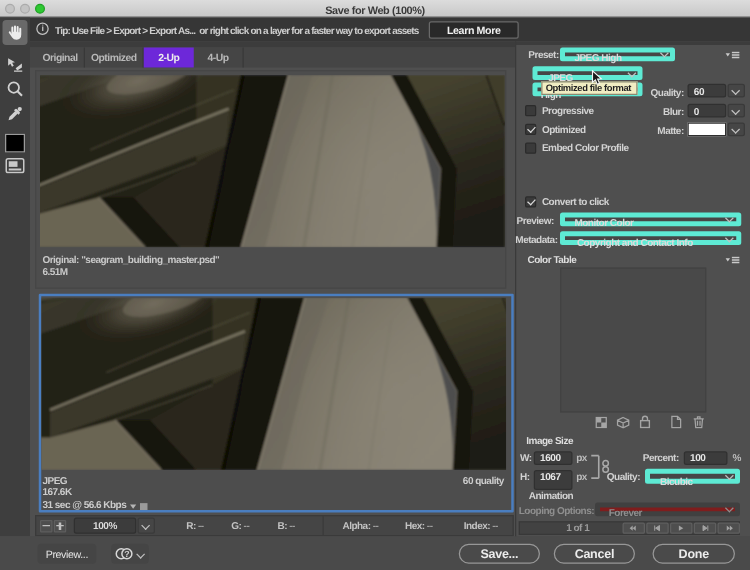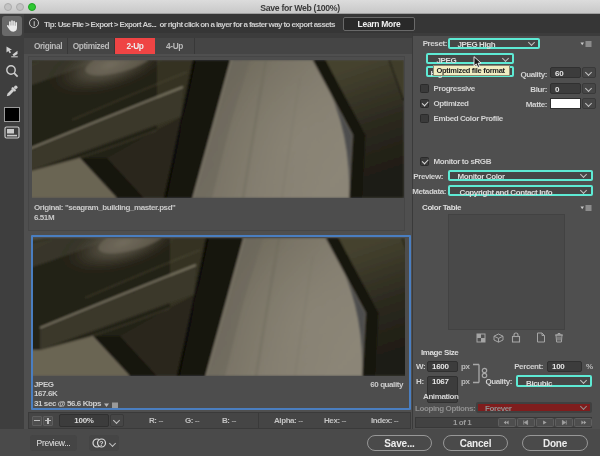--- a/index.html
+++ b/index.html
@@ -2,21 +2,21 @@
 <html><head>
 <meta charset="utf-8">
 <style>
   html,body{margin:0;padding:0;}
   body{width:600px;height:456px;position:relative;overflow:hidden;
        font-family:"Liberation Sans",sans-serif;background:#4f4f4f;
        -webkit-font-smoothing:antialiased;}
   .abs{position:absolute;}
   .lbl{position:absolute;font-size:8px;letter-spacing:-0.4px;color:#d2d2d2;font-weight:600;white-space:nowrap;line-height:8px;}
   .rlbl{position:absolute;font-size:8px;letter-spacing:-0.4px;color:#d2d2d2;font-weight:600;white-space:nowrap;line-height:8px;width:60px;text-align:right;}
-  .dd{position:absolute;background:#464646;border:2px solid #5eead4;border-radius:2px;
+  .dd{position:absolute;background:#464646;border:4px solid #5eead4;border-radius:2px;
       color:#dcdcdc;font-size:8px;letter-spacing:-0.4px;font-weight:600;line-height:8px;box-sizing:border-box;}
   .dd .t{position:absolute;left:8px;top:1.8px;white-space:nowrap;}
   .chev{position:absolute;width:4px;height:4px;border-right:1.4px solid #c2c2c2;border-bottom:1.4px solid #c2c2c2;transform:rotate(45deg);}
   .well{position:absolute;background:#3c3c3c;border:1px solid #303030;border-radius:2px;
         color:#e6e6e6;font-size:8px;letter-spacing:-0.3px;font-weight:600;line-height:8px;box-sizing:border-box;}
   .well .t{position:absolute;left:4px;top:1.8px;}
   .chevbox{position:absolute;background:#464646;border:1px solid #3a3a3a;border-radius:2px;box-sizing:border-box;}
   .cb{position:absolute;width:9.5px;height:9.5px;background:#3a3a3a;border:1px solid #2b2b2b;border-radius:1.5px;box-sizing:border-box;}
   .ck:after{content:"";position:absolute;left:1.5px;top:1.8px;width:5px;height:2.5px;
       border-left:1.6px solid #dcdcdc;border-bottom:1.6px solid #dcdcdc;transform:rotate(-47deg);}
@@ -69,21 +69,21 @@
  <rect x="1" y="1" width="14" height="11" rx="1.5" fill="none" stroke="#c9c9c9" stroke-width="1.2"></rect>
  <rect x="3" y="3" width="7" height="4.5" fill="#c9c9c9"></rect>
  <rect x="3" y="8.8" width="10" height="1.6" fill="#c9c9c9"></rect>
 </svg>
 
 <div class="abs" style="left:24px;top:33px;width:388px;height:4.5px;background:#3c3c3c;"></div>
 <div class="abs" style="left:412px;top:33px;width:188px;height:2.5px;background:#3c3c3c;"></div>
 <div class="abs" style="left:24px;top:37.5px;width:388px;height:16px;background:#454545;"></div>
 <div class="abs" style="left:29px;top:37.5px;width:39px;height:16px;border-right:1px solid #383838;box-sizing:border-box;text-align:center;line-height:16px;font-size:8.3px;letter-spacing:-0.4px;font-weight:600;color:#b9b9b9;">Original</div>
 <div class="abs" style="left:68px;top:37.5px;width:47px;height:16px;border-right:1px solid #383838;box-sizing:border-box;text-align:center;line-height:16px;font-size:8.3px;letter-spacing:-0.4px;font-weight:600;color:#b9b9b9;">Optimized</div>
-<div class="abs" style="left:115px;top:37.5px;width:40px;height:16px;background:#ef4444;box-sizing:border-box;text-align:center;line-height:16px;font-size:8.3px;letter-spacing:-0.4px;font-weight:700;color:#ededed;">2-Up</div>
+<div class="abs" style="left:115px;top:37.5px;width:40px;height:16px;background:#6d28d9;box-sizing:border-box;text-align:center;line-height:16px;font-size:8.3px;letter-spacing:-0.4px;font-weight:700;color:#ededed;">2-Up</div>
 <div class="abs" style="left:155px;top:37.5px;width:40px;height:16px;border-right:1px solid #383838;box-sizing:border-box;text-align:center;line-height:16px;font-size:8.3px;letter-spacing:-0.4px;font-weight:600;color:#b9b9b9;">4-Up</div>
 
 <div class="abs" style="left:28px;top:56px;width:377px;height:175px;background:#4d4d4d;border:1px solid #464646;box-sizing:border-box;"></div>
 <div class="abs" id="img1" style="left:31.5px;top:59.5px;width:372px;height:138px;overflow:hidden;">
 <svg width="372" height="138" viewBox="0 0 372 138" preserveAspectRatio="none">
  <defs>
   <filter id="softa" x="-5%" y="-5%" width="110%" height="110%">
     <feGaussianBlur stdDeviation="0.9"></feGaussianBlur>
   </filter>
   <radialGradient id="refla" cx="0.5" cy="0.5" r="0.5">
@@ -306,21 +306,21 @@
 <div class="lbl" style="left:433.5px;top:100px;">Optimized</div>
 <div class="rlbl" style="left:487px;top:101px;">Matte:</div>
 <div class="abs" style="left:550px;top:98px;width:31px;height:11px;background:#fff;border:1px solid #2f2f2f;box-sizing:border-box;"></div>
 <div class="chevbox" style="left:582px;top:98px;width:14px;height:11px;"></div>
 <div class="chev" style="left:586px;top:100.5px;"></div>
 
 <div class="cb" style="left:419.5px;top:113.5px;"></div>
 <div class="lbl" style="left:433.5px;top:115px;">Embed Color Profile</div>
 
 <div class="cb ck" style="left:419.5px;top:156.5px;"></div>
-<div class="lbl" style="left:433.5px;top:158px;">Monitor to sRGB</div>
+<div class="lbl" style="left:433.5px;top:158px;">Convert to click</div>
 
 <div class="rlbl" style="left:383px;top:172.5px;">Preview:</div>
 <div class="dd" style="left:447.5px;top:169.5px;width:145px;height:11px;">
     <span class="t">Monitor Color</span>
   </div>
 <div class="chev" style="left:581px;top:172px;"></div>
 
 <div class="rlbl" style="left:386px;top:187.5px;">Metadata:</div>
 <div class="dd" style="left:447.5px;top:185px;width:145px;height:11px;">
     <span class="t" style="left:10px;">Copyright and Contact Info</span>
@@ -358,21 +358,21 @@
 <div class="well" style="left:427px;top:360.5px;width:31px;height:11px;">
     <span class="t">1600</span>
   </div>
 <div class="lbl" style="left:461px;top:362.5px;color:#bcbcbc;">px</div>
 <div class="rlbl" style="left:483px;top:362.5px;">Percent:</div>
 <div class="well" style="left:547px;top:360.5px;width:35px;height:11px;padding-left:12px;">
     <span class="t">100</span>
   </div>
 <div class="lbl" style="left:586px;top:362.5px;color:#bcbcbc;">%</div>
 <div class="lbl" style="left:416px;top:377.5px;">H:</div>
-<div class="well" style="left:427px;top:375.5px;width:31px;height:27px;">
+<div class="well" style="left:427px;top:375.5px;width:31px;height:16px;">
     <span class="t">1067</span>
   </div>
 <div class="lbl" style="left:461px;top:377.5px;color:#bcbcbc;">px</div>
 <div class="rlbl" style="left:452px;top:377.5px;">Quality:</div>
 <div class="dd" style="left:516px;top:375px;width:76px;height:12px;">
     <span class="t" style="top:2.5px;">Bicubic</span>
   </div>
 <div class="chev" style="left:581px;top:378px;"></div>
 
 <svg class="abs" style="left:470px;top:361px;" width="22" height="26" viewBox="0 0 22 26">

